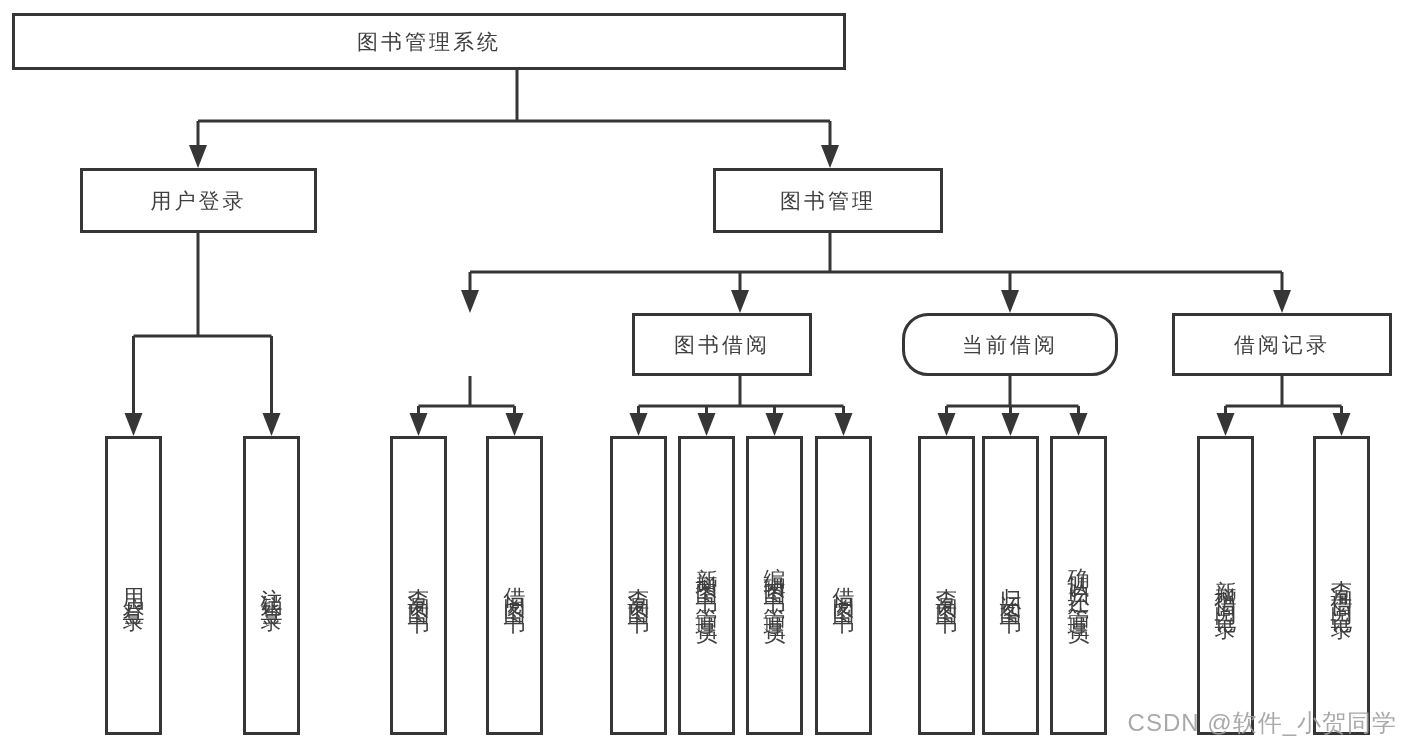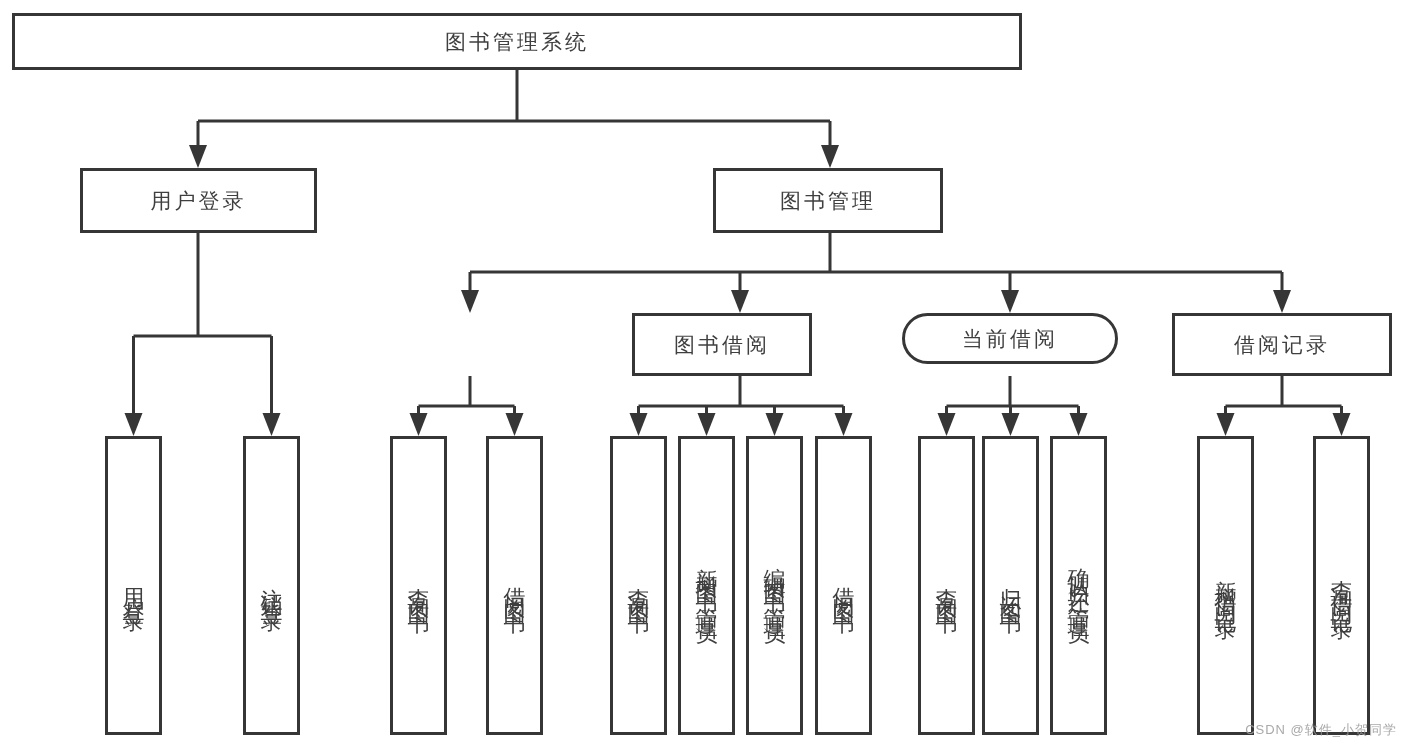--- a/index.html
+++ b/index.html
@@ -40,21 +40,21 @@
     width: 1405px; height: 747px;
     z-index: 1;
     pointer-events: none;
   }
   svg.wires path { stroke: #363636; stroke-width: 3; fill: none; }
   svg.wires polygon { fill: #363636; stroke: none; }
   .watermark {
     position: absolute;
     right: 8px;
     bottom: 8px;
-    font-size: 13px;
+    font-size: 24px;
     color: rgba(160,160,160,0.9);
     letter-spacing: 1px;
     z-index: 5;
     white-space: nowrap;
   }
 </style>
 </head>
 <body>
 
 <div class="canvas">
@@ -95,27 +95,27 @@
       <polygon points="1001.5,413 1019.5,413 1010.5,436"></polygon>
       <polygon points="1069.5,413 1087.5,413 1078.5,436"></polygon>
     </g>
     <g>
       <path d="M1282 376 V406 M1225.5 406 H1341.5 M1225.5 406 V420 M1341.5 406 V420"></path>
       <polygon points="1216.5,413 1234.5,413 1225.5,436"></polygon>
       <polygon points="1332.5,413 1350.5,413 1341.5,436"></polygon>
     </g>
   </svg>
 
-  <div class="node h" style="left:12px; top:13px; width:1010px; height:57px;">图书管理系统</div>
+  <div class="node h" style="left:12px; top:13px; width:834px; height:57px;">图书管理系统</div>
 
   <div class="node h" style="left:80px; top:168px; width:237px; height:65px;">用户登录</div>
   <div class="node h" style="left:713px; top:168px; width:230px; height:65px;">图书管理</div>
 
   <div class="node h" style="left:632px; top:313px; width:180px; height:63px;">图书借阅</div>
-  <div class="node h" style="left:902px; top:313px; width:216px; height:51px;border-radius:26px;">当前借阅</div>
+  <div class="node h" style="left:902px; top:313px; width:216px; height:63px;border-radius:26px;">当前借阅</div>
   <div class="node h" style="left:1172px; top:313px; width:220px; height:63px;">借阅记录</div>
 
   <div class="node v" style="left:105px; top:436px; width:57px; height:299px;">用户登录</div>
   <div class="node v" style="left:243px; top:436px; width:57px; height:299px;">注销登录</div>
 
   <div class="node v" style="left:390px; top:436px; width:57px; height:299px;">查询图书</div>
   <div class="node v" style="left:486px; top:436px; width:57px; height:299px;">借阅图书</div>
 
   <div class="node v" style="left:610px; top:436px; width:57px; height:299px;">查询图书</div>
   <div class="node v" style="left:678px; top:436px; width:57px; height:299px;">新增图书（管理员）</div>

